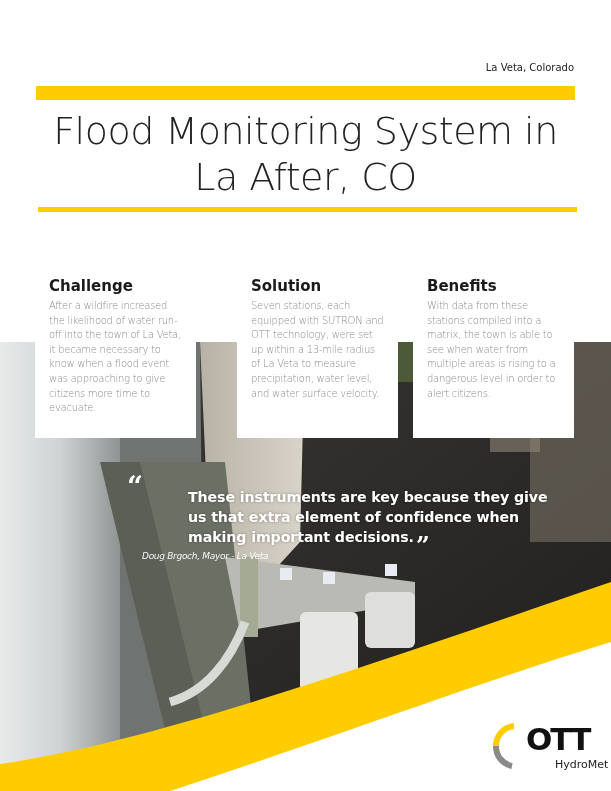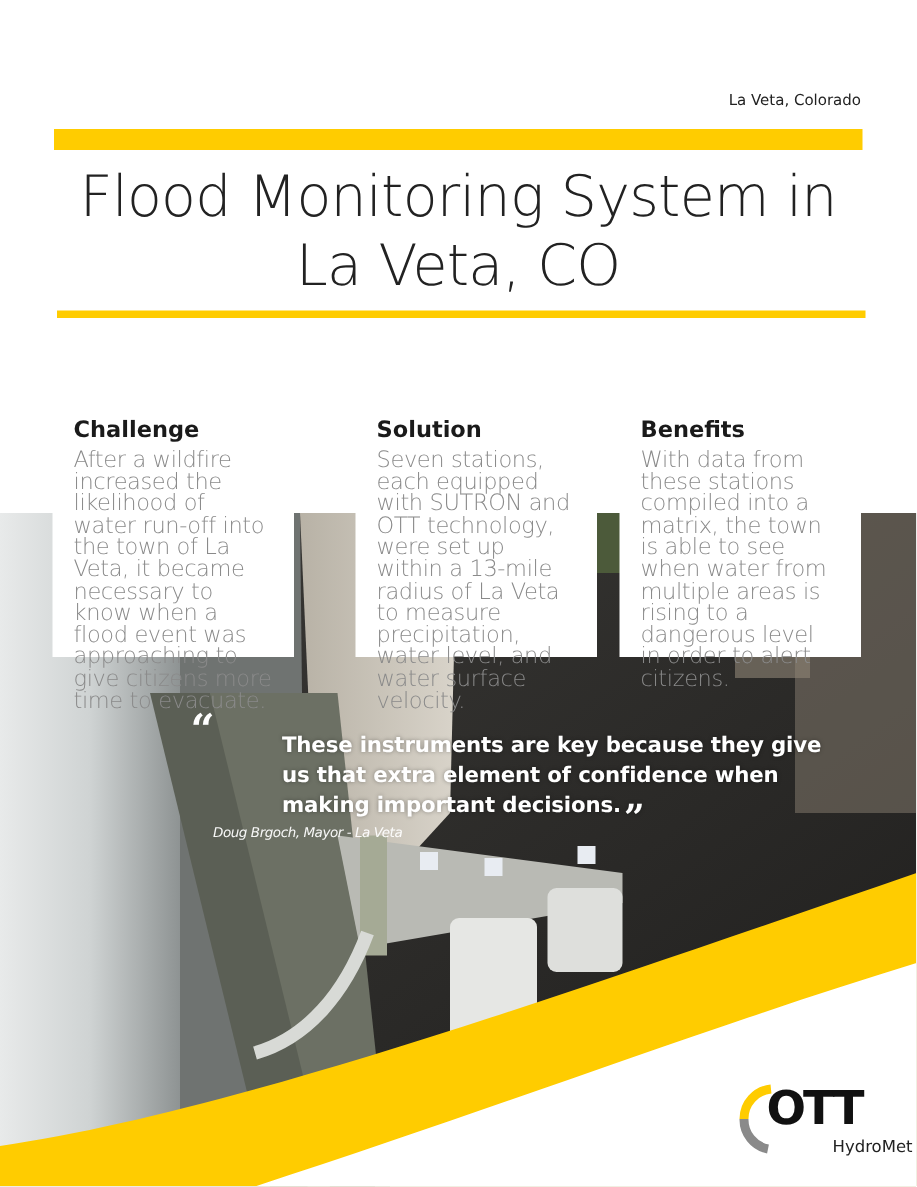--- a/index.html
+++ b/index.html
@@ -6,38 +6,38 @@
   body{width:611px;height:791px;position:relative;overflow:hidden;background:#ffffff;font-family:"Liberation Sans","DejaVu Sans",sans-serif;}
   .location{position:absolute;top:62px;right:37px;font-size:10px;color:#222;font-family:"DejaVu Sans",sans-serif;}
   .bar{position:absolute;background:#FFCC00;}
   .bar-top{left:36px;top:86px;width:539px;height:14px;}
   .bar-bottom{left:38px;top:207px;width:539px;height:5px;}
   .title{position:absolute;left:36px;top:108px;width:539px;text-align:center;font-family:"DejaVu Sans",sans-serif;font-weight:300;font-size:38px;line-height:46px;color:#222;letter-spacing:-0.5px;}
   .photo{position:absolute;left:0;top:342px;width:611px;height:449px;overflow:hidden;}
   .photo svg{display:block;}
   .card{position:absolute;top:267px;width:161px;height:171px;background:#ffffff;box-sizing:border-box;padding:10px 14px 16px 14px;}
   .card h3{margin:0 0 4px 0;font-family:"DejaVu Sans",sans-serif;font-weight:bold;font-size:15px;color:#1a1a1a;}
-  .card p{margin:0;font-family:"DejaVu Sans",sans-serif;font-size:15px;line-height:14.6px;color:#8a8a8a;font-weight:300;letter-spacing:-0.25px;}
+  .card p{margin:0;font-family:"DejaVu Sans",sans-serif;font-size:10px;line-height:14.6px;color:#8a8a8a;font-weight:300;letter-spacing:-0.25px;}
   .card-1{left:35px;}
   .card-2{left:237px;}
   .card-3{left:413px;}
   .quote{position:absolute;left:140px;top:487px;width:360px;color:#fff;font-family:"DejaVu Sans",sans-serif;font-weight:bold;font-size:14.2px;line-height:20px;text-shadow:0 0 3px rgba(0,0,0,0.35);letter-spacing:-0.1px;margin-left:48px;}
   .qmark-open{position:absolute;left:127px;top:470px;color:#fff;font-family:"DejaVu Serif",serif;font-weight:bold;font-size:28px;}
   .qmark-close{color:#fff;font-family:"DejaVu Serif",serif;font-weight:bold;font-size:24px;position:relative;top:12px;line-height:0;margin-left:2px;}
   .attribution{position:absolute;left:142px;top:551px;color:#fff;font-style:italic;font-size:9px;font-family:"DejaVu Sans",sans-serif;letter-spacing:-0.3px;opacity:.95;text-align:right;}
   .logo{position:absolute;left:490px;top:720px;width:90px;height:60px;}
-  .logo-ott{position:absolute;left:21px;top:2px;font-family:"DejaVu Sans",sans-serif;font-weight:bold;font-size:31px;color:#111;letter-spacing:-2px;line-height:34px;}
+  .logo-ott{position:absolute;left:36px;top:2px;font-family:"DejaVu Sans",sans-serif;font-weight:bold;font-size:31px;color:#111;letter-spacing:-2px;line-height:34px;}
   .logo-sub{position:absolute;left:29px;top:38px;font-family:"DejaVu Sans",sans-serif;font-size:11px;color:#222;margin-left:36px;}
 </style>
 </head>
 <body>
 
 <div class="location">La Veta, Colorado</div>
 <div class="bar bar-top"></div>
-<h1 class="title" style="margin:0;">Flood Monitoring System in La Veta, CO</h1>
+<h1 class="title" style="margin:0;">Flood Monitoring System in La After, CO</h1>
 <div class="bar bar-bottom"></div>
 
 <div class="photo">
   <svg width="611" height="449" viewBox="0 0 611 449" xmlns="http://www.w3.org/2000/svg">
     <defs>
       <linearGradient id="wall" x1="0" x2="1" y1="0" y2="0">
         <stop offset="0" stop-color="#e8eaea"></stop>
         <stop offset="0.5" stop-color="#cfd3d3"></stop>
         <stop offset="1" stop-color="#8e9393"></stop>
       </linearGradient>

